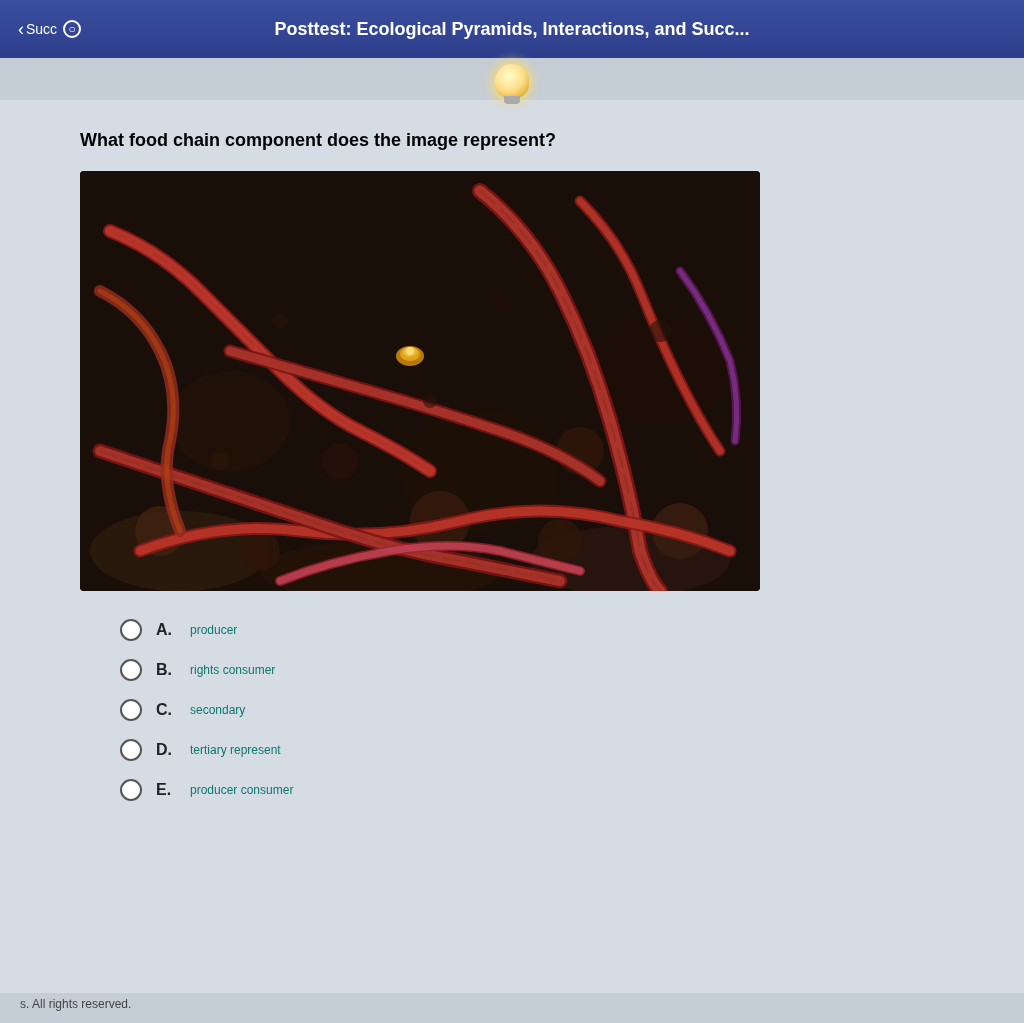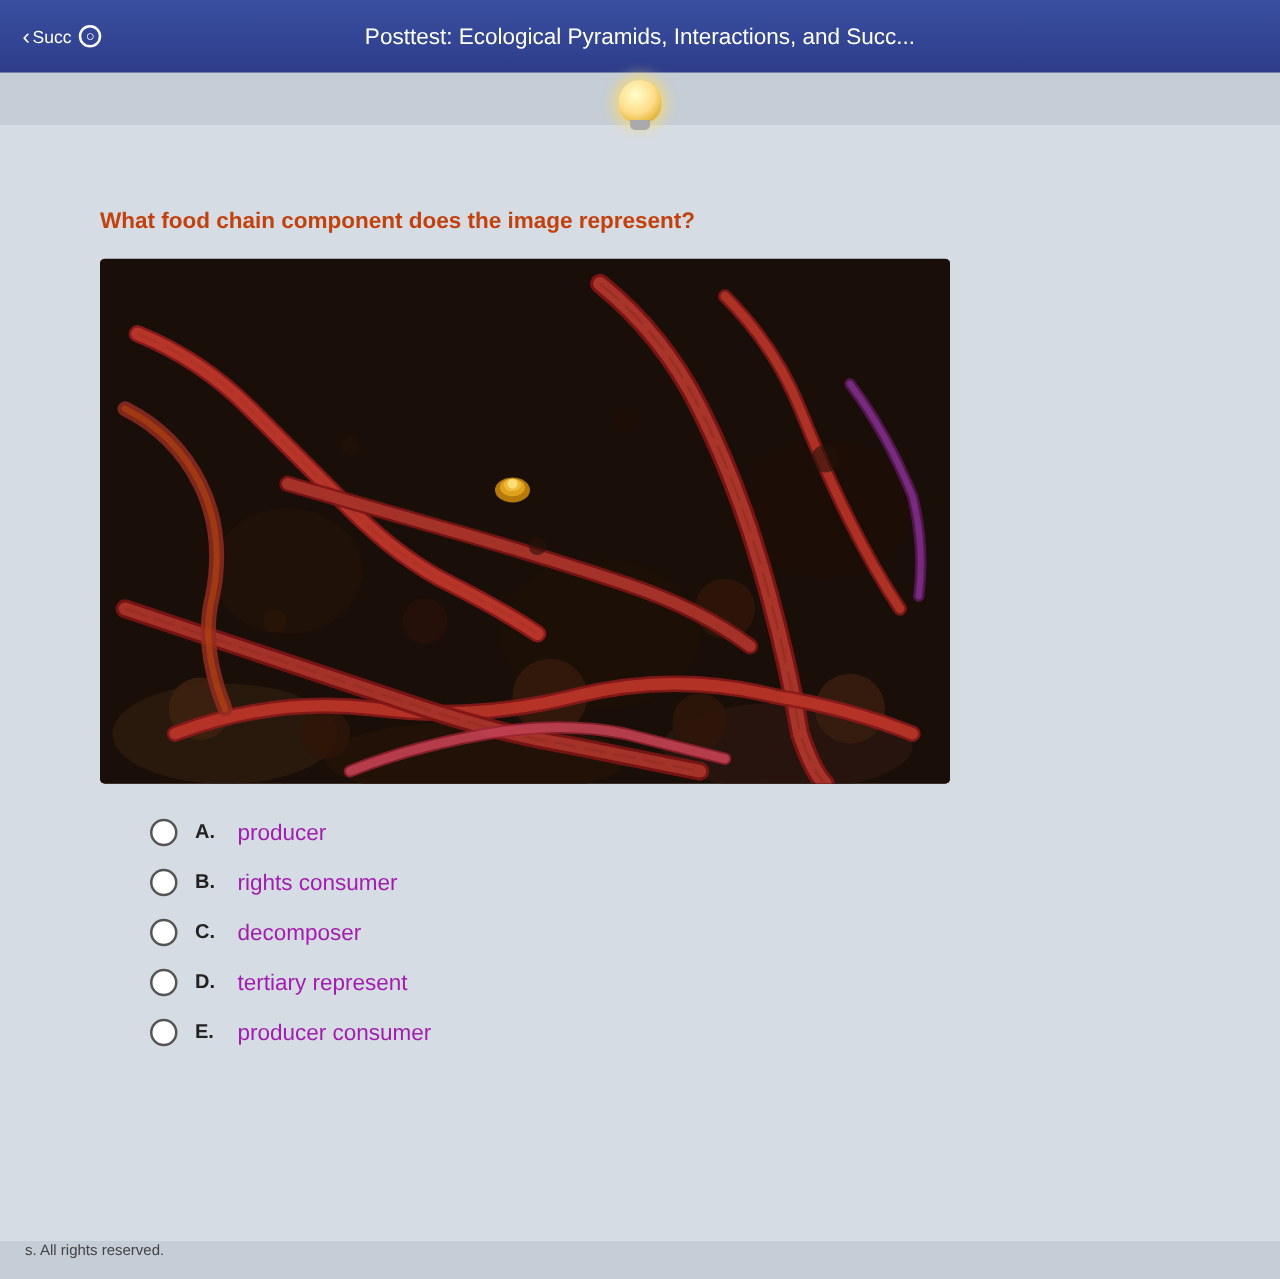--- a/index.html
+++ b/index.html
@@ -45,21 +45,21 @@
       font-size: 12px;
       color: white;
     }
 
     .nav-title {
       position: absolute;
       left: 50%;
       transform: translateX(-50%);
       color: white;
       font-size: 18px;
-      font-weight: normal;
+      font-weight: bold;
       white-space: nowrap;
     }
 
     
     .light-indicator {
       width: 100%;
       display: flex;
       justify-content: center;
       background: #c5cdd6;
       padding: 6px 0 0 0;
@@ -91,23 +91,22 @@
     .main-content {
       background: #d6dce4;
       margin: 0;
       padding: 30px 80px 20px 80px;
       min-height: calc(1023px - 100px);
     }
 
     .question-text {
       font-size: 18px;
       font-weight: bold;
-      color: #c2410c;
+      color: #000000;
       margin-bottom: 20px;
-      margin-top: 36px;
     }
 
     
     .image-container {
       width: 680px;
       height: 420px;
       margin-bottom: 28px;
       border-radius: 4px;
       overflow: hidden;
       background: #2a1810;
@@ -153,35 +152,35 @@
     }
 
     .option-letter {
       font-size: 16px;
       font-weight: bold;
       color: #222;
       min-width: 20px;
     }
 
     .option-text {
-      font-size: 18px;
-      color: #a21caf;
+      font-size: 12px;
+      color: #0f766e;
     }
 
     
     .footer {
       position: fixed;
       bottom: 0;
       left: 0;
       width: 100%;
       height: 30px;
       background: #c5cdd6;
       display: flex;
-      align-items: flex-start;
-      padding: 0 20px;
+      align-items: flex-end;
+      padding: 12px 20px;
     }
 
     .footer-text {
       font-size: 12px;
       color: #444;
     }
   </style>
 </head>
 <body>
 
@@ -275,21 +274,21 @@
       <span class="option-text">producer</span>
     </li>
     <li class="option-item">
       <div class="radio-circle"></div>
       <span class="option-letter">B.</span>
       <span class="option-text">rights consumer</span>
     </li>
     <li class="option-item">
       <div class="radio-circle"></div>
       <span class="option-letter">C.</span>
-      <span class="option-text">decomposer</span>
+      <span class="option-text">secondary</span>
     </li>
     <li class="option-item">
       <div class="radio-circle"></div>
       <span class="option-letter">D.</span>
       <span class="option-text">tertiary represent</span>
     </li>
     <li class="option-item">
       <div class="radio-circle"></div>
       <span class="option-letter">E.</span>
       <span class="option-text">producer consumer</span>

